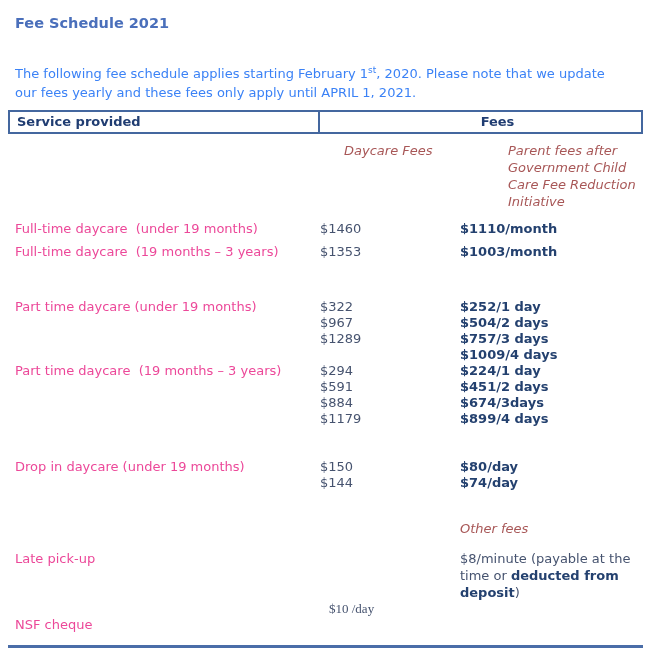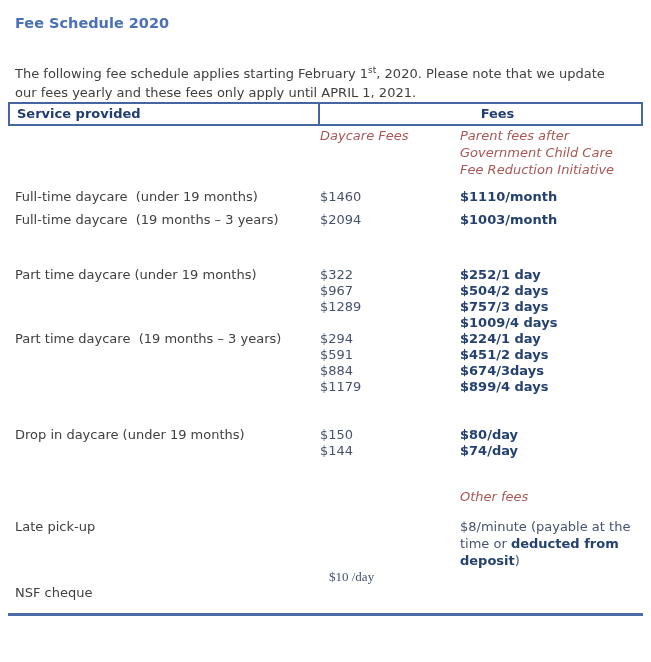--- a/index.html
+++ b/index.html
@@ -19,23 +19,23 @@
     position: relative;
   }
   .doc-title {
     margin: 14px 0 0 7px;
     font-size: 14.5px;
     line-height: 18px;
     font-weight: bold;
     color: #4a6fbb;
   }
   .intro {
-    margin: 32px 0 0 7px;
+    margin: 32px 0 8px 7px;
     line-height: 19px;
-    color: #404040;
+    color: #3b82f6;
   }
   .intro sup {
     font-size: 9px;
     line-height: 0;
   }
   
   .fee-table-header {
     margin-top: 0;
     display: grid;
     grid-template-columns: 310px 1fr;
@@ -56,56 +56,56 @@
     text-align: center;
   }
   
   .row {
     display: grid;
     grid-template-columns: 312px 140px 1fr;
   }
   .row .c1 {
     padding-left: 7px;
     white-space: pre-wrap;
-    color: #404040;
+    color: #ec4899;
   }
   .row .c3 { max-width: 176px; }
   .lh17 { line-height: 17px; }
   .lh16 { line-height: 16px; }
   .red-italic {
     color: #a85757;
     font-style: italic;
   }
   .val {
     color: #24416f;
     font-weight: bold;
   }
   .plain-val { color: #46536f; }
   .indent { padding-left: 9px; font-family: Liberation Serif, serif; }
-  .subheader { margin-top: 1px; }
+  .subheader { margin-top: 8px; gap: 24px; }
   .fulltime-block { margin-top: 10px; }
   .fulltime-row2 { margin-top: 6px; }
   .parttime-block { margin-top: 39px; }
   .dropin-block { margin-top: 32px; }
   .dropin2-row { line-height: 17px; }
   .otherfees-row { margin-top: 29px; }
   .latepickup-row { margin-top: 13px; }
   .bottom-rule {
     margin-top: 12px;
     height: 3px;
     background: #4a6da8;
     width: 635px;
   }
 </style>
 </head>
 <body>
 
 <div class="page">
 
-  <div class="doc-title">Fee Schedule 2020</div>
+  <div class="doc-title">Fee Schedule 2021</div>
 
   <p class="intro"><span>The following fee schedule applies starting February 1</span><sup>st</sup><span>, 2020. Please note that we update</span><br><span>our fees yearly and these fees only apply until APRIL 1, 2021.</span></p>
 
   <div class="fee-table-header">
     <div class="hcell service">Service provided</div>
     <div class="hcell fees">Fees</div>
   </div>
 
   <div class="row subheader lh17">
     <div class="c1"></div>
@@ -114,21 +114,21 @@
   </div>
 
   <div class="fulltime-block">
     <div class="row lh17">
       <div class="c1">Full-time daycare  (under 19 months)</div>
       <div class="c2 plain-val">$1460</div>
       <div class="c3 val">$1110/month</div>
     </div>
     <div class="row lh17 fulltime-row2">
       <div class="c1">Full-time daycare  (19 months – 3 years)</div>
-      <div class="c2 plain-val">$2094</div>
+      <div class="c2 plain-val">$1353</div>
       <div class="c3 val">$1003/month</div>
     </div>
   </div>
 
   <div class="parttime-block">
     <div class="row lh16">
       <div class="c1">Part time daycare (under 19 months)</div>
       <div class="c2">
         <div class="plain-val">$322</div>
         <div class="plain-val">$967</div>

